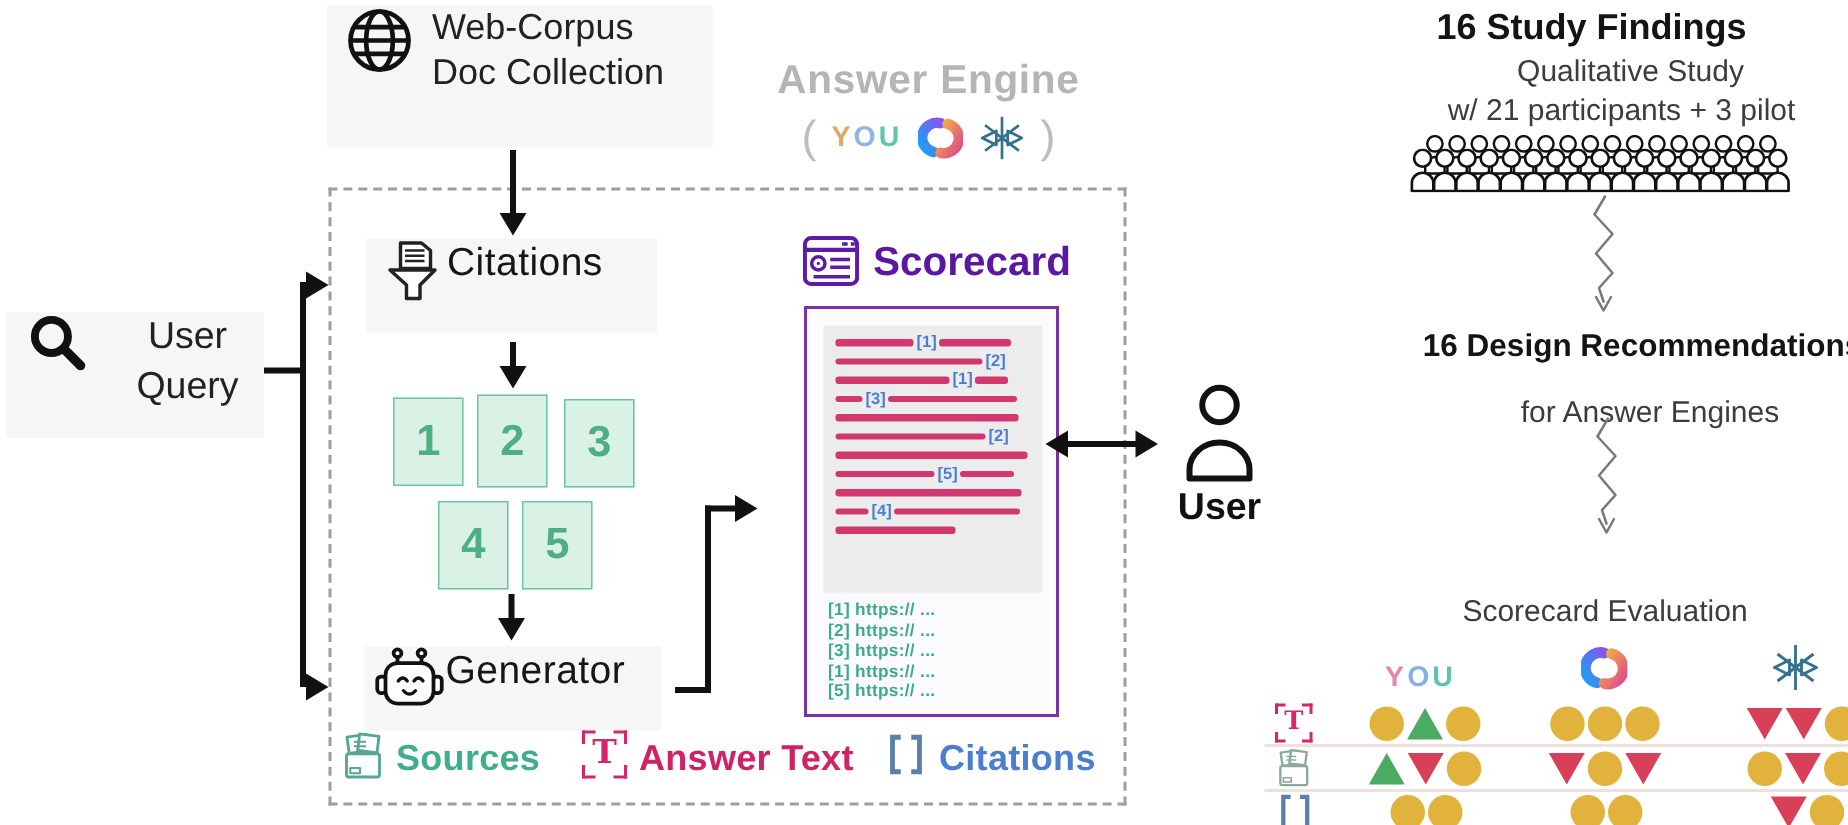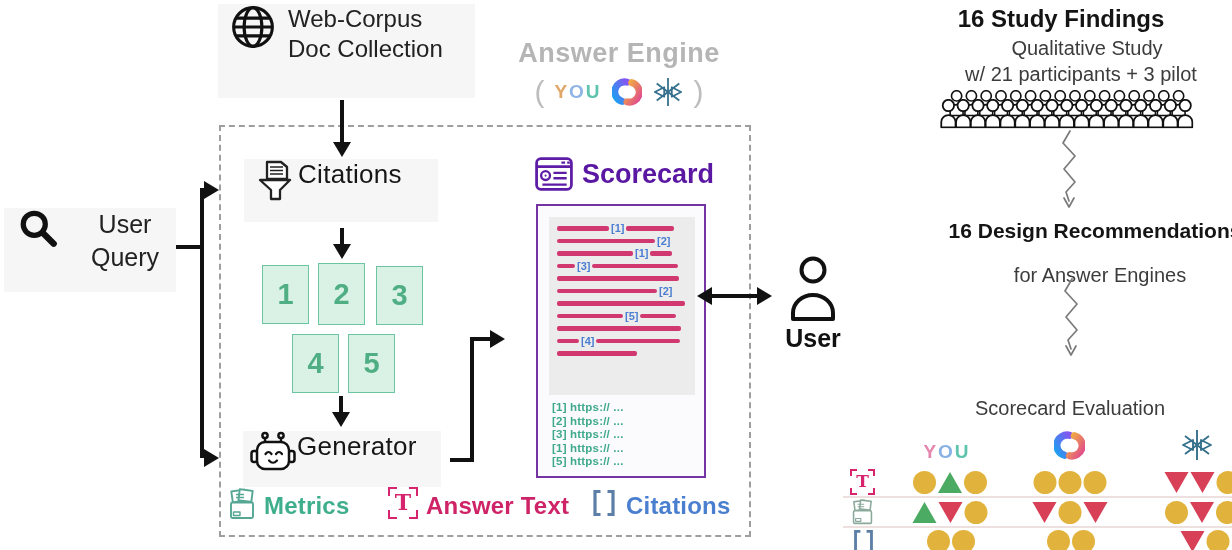--- a/index.html
+++ b/index.html
@@ -312,21 +312,21 @@
   <div class="arr-right" style="left:757px;top:287px;"></div>
 
   <svg class="abs" style="left:786px;top:256px;" width="54" height="66">
       <use href="#user-sym"></use>
     </svg>
   <div class="abs user-label" style="left:778px;top:324px;width:70px;">User</div>
 
   <svg class="abs" style="left:227px;top:488px;color:#55a794;" width="30" height="32">
       <use href="#sources-sym"></use>
     </svg>
-  <div class="abs legend-label lab-sources" style="left:264px;top:492px;">Metrics</div>
+  <div class="abs legend-label lab-sources" style="left:264px;top:492px;">Sources</div>
 
   <div class="ticon big" style="left:388px;top:487px;">
     <span class="corner tl"></span>
       <span class="corner tr"></span>
     <span class="corner bl"></span>
       <span class="corner br"></span>
     <span class="tletter">T</span>
   </div>
   <div class="abs legend-label lab-anstext" style="left:426px;top:492px;">Answer Text</div>
 

